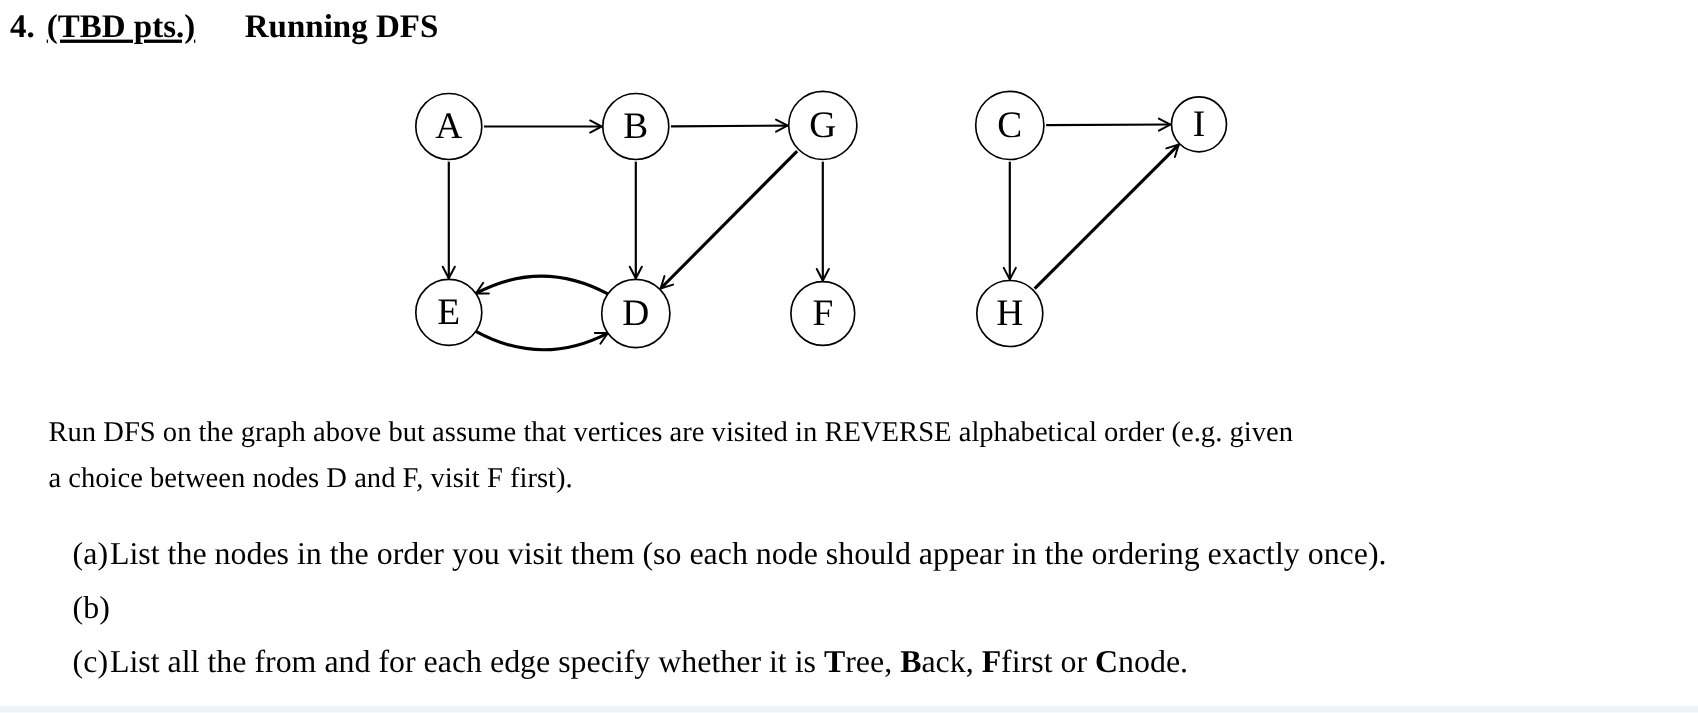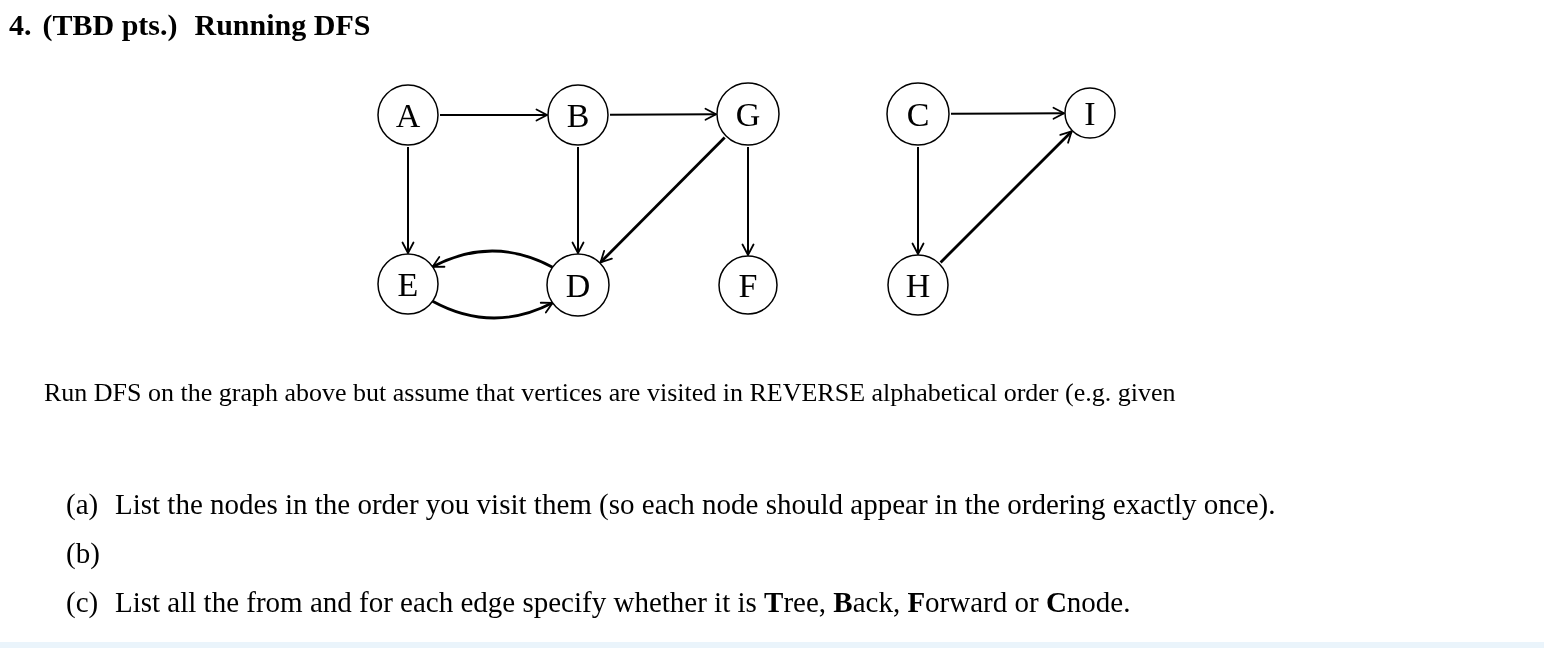--- a/index.html
+++ b/index.html
@@ -7,33 +7,33 @@
     position:relative; width:1544px; height:648px;
     background:#ffffff; color:#000;
     font-family:"Liberation Serif", serif;
     overflow:hidden;
   }
   .graph-svg { position:absolute; left:0; top:0; }
   .heading {
     position:absolute; left:9px; top:6px;
     font-weight:bold; font-size:30px; line-height:38px; white-space:nowrap;
   }
-  .heading .pts  { margin-left:11px; }
-  .heading .name { margin-left:17px; }
+  .heading .pts  { margin-left:11px;text-decoration:underline; }
+  .heading .name { margin-left:45px; }
   .para-line {
     position:absolute; left:44px;
     font-size:26px; line-height:36px; white-space:nowrap;
   }
   .q-row { position:absolute; left:0; width:1544px; height:36px; }
   .q-label {
     position:absolute; left:66px;
     font-size:29px; line-height:36px;
   }
   .q-text {
-    position:absolute; left:115px;
+    position:absolute; left:100px;
     font-size:29px; line-height:36px; white-space:nowrap;
   }
   .q-text .bold { font-weight:bold; }
   .node-label { font-family:"Liberation Serif", serif; font-size:34px; fill:#000; }
   .bottom-bar { position:absolute; left:0; top:642px; width:1544px; height:6px; }
 </style>
 </head>
 <body>
 
 <div class="page" style="background: rgb(255, 255, 255);">
@@ -91,27 +91,28 @@
         <circle cx="918" cy="285" r="30" fill="#ffffff" stroke="#000000" stroke-width="1.5"></circle>
         <text x="918" y="285" text-anchor="middle" dominant-baseline="central" class="node-label">H</text>
       </g>
     </svg>
 
   <div class="heading">
     <span>4.</span><span class="pts">(TBD pts.)</span><span class="name">Running DFS</span>
   </div>
 
   <div class="para-line" style="top:375px">Run DFS on the graph above but assume that vertices are visited in REVERSE alphabetical order (e.g. given</div>
+  <div class="para-line" style="top:417px">a choice between nodes D and F, visit F first).</div>
 
   <div class="q-row" style="top:486px">
     <span class="q-label">(a)</span>
     <span class="q-text"><span>List the nodes in the order you visit them (so each node should appear in the ordering exactly once).</span></span>
   </div>
   <div class="q-row" style="top:535px">
     <span class="q-label">(b)</span>
   </div>
   <div class="q-row" style="top:584px">
     <span class="q-label">(c)</span>
-    <span class="q-text"><span>List all the from and for each edge specify whether it is </span><span class="bold">T</span><span>ree, </span><span class="bold">B</span><span>ack, </span><span class="bold">F</span><span>orward or </span><span class="bold">C</span><span>node.</span></span>
+    <span class="q-text"><span>List all the from and for each edge specify whether it is </span><span class="bold">T</span><span>ree, </span><span class="bold">B</span><span>ack, </span><span class="bold">F</span><span>first or </span><span class="bold">C</span><span>node.</span></span>
   </div>
 
   <div class="bottom-bar" style="background: rgb(234, 244, 251);"></div>
 </div>
 
 </body></html>

